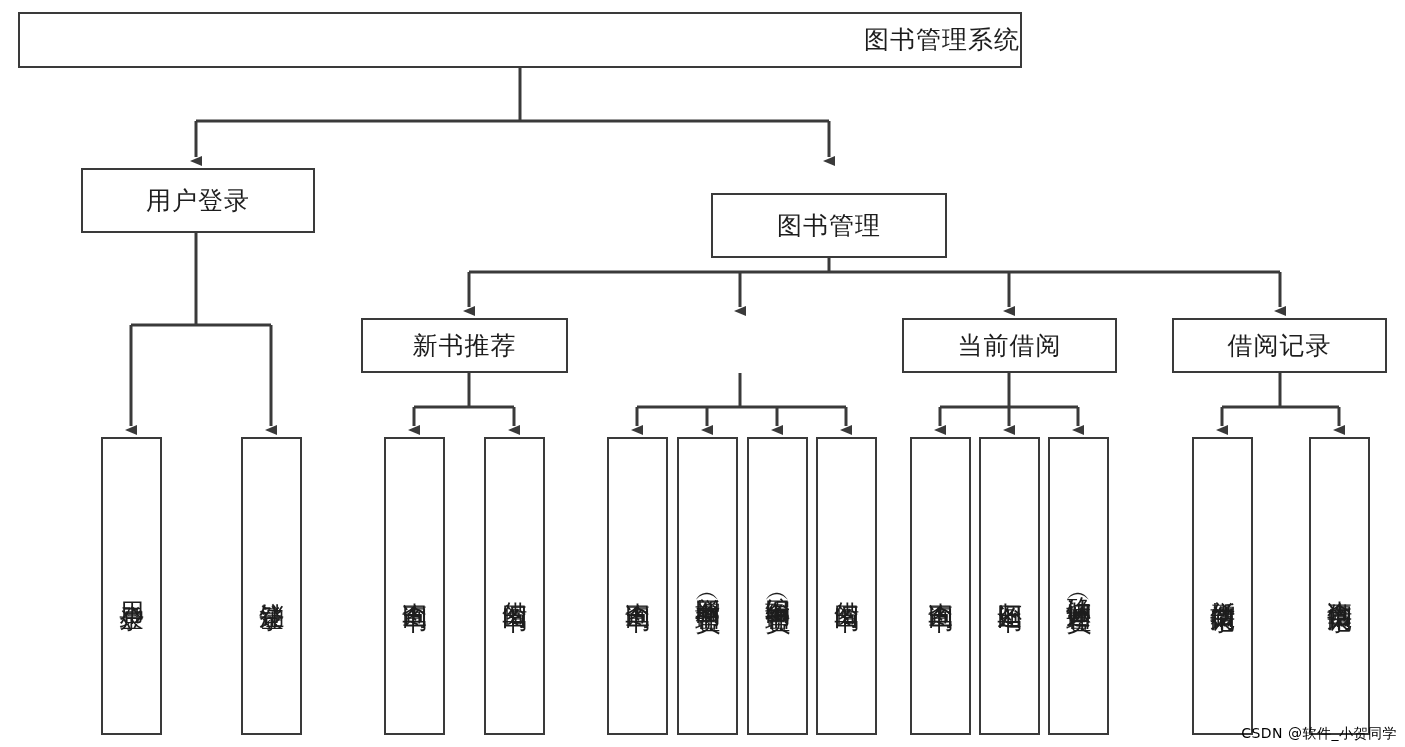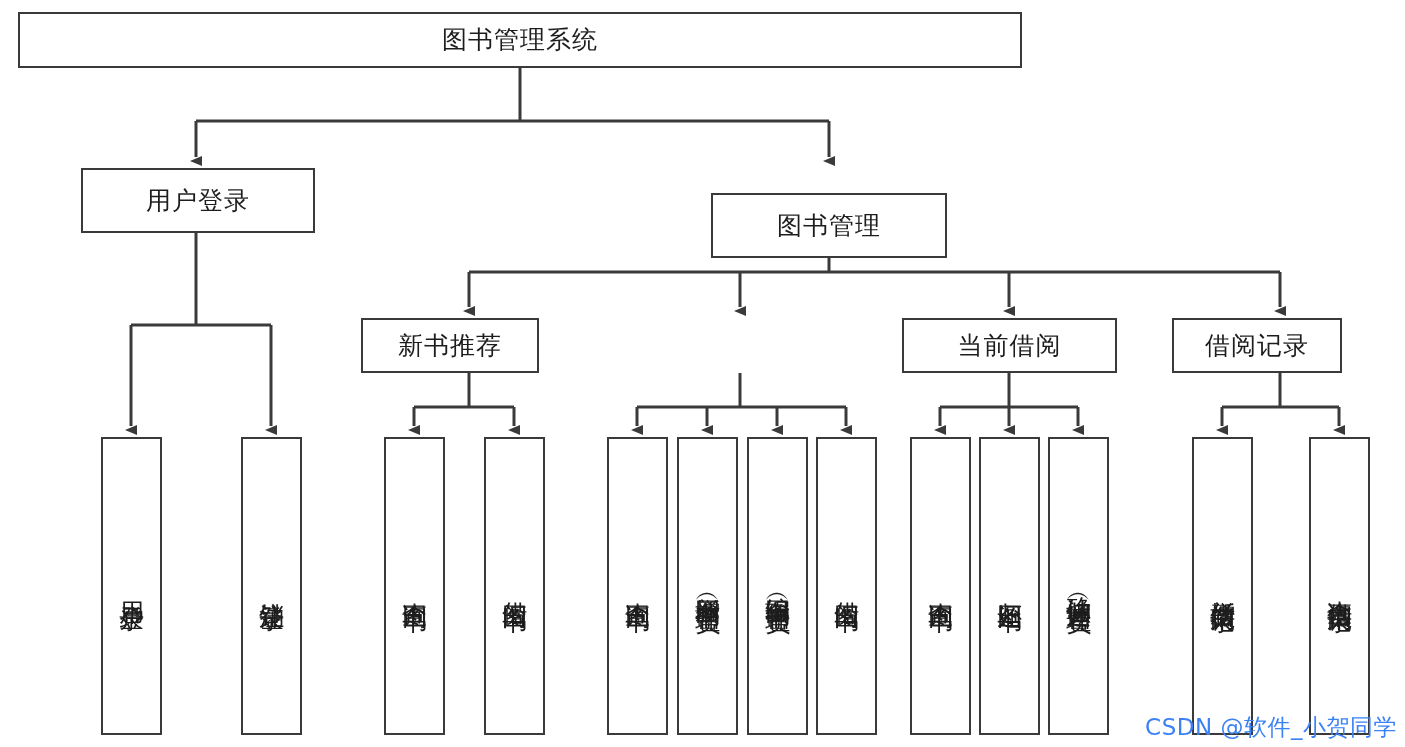--- a/index.html
+++ b/index.html
@@ -56,22 +56,22 @@
     white-space: nowrap;
   }
   .node .label {
     display: block;
     white-space: nowrap;
   }
   #watermark {
     position: absolute;
     right: 8px;
     bottom: 4px;
-    font-size: 23px;
-    color: #3b82f6;
+    font-size: 14px;
+    color: #000000;
     letter-spacing: 0.5px;
     white-space: nowrap;
     pointer-events: none;
   }
 </style>
 </head>
 <body>
 
 <div id="canvas">
 
@@ -119,38 +119,38 @@
       <path d="M1009,407 L1009,426" marker-end="url(#arrow)"></path>
       <path d="M1078,407 L1078,426" marker-end="url(#arrow)"></path>
 
       <path d="M1280,373 L1280,407"></path>
       <path d="M1222,407 L1339,407"></path>
       <path d="M1222,407 L1222,426" marker-end="url(#arrow)"></path>
       <path d="M1339,407 L1339,426" marker-end="url(#arrow)"></path>
     </g>
   </svg>
 
-  <div class="node horiz" style="left:18px; top:12px; width:1004px; height:56px;">
+  <div class="node horiz" style="left:18px; top:12px; width:1004px; height:56px;justify-content:flex-end;">
     <span class="label">图书管理系统</span>
   </div>
 
   <div class="node horiz" style="left:81px; top:168px; width:234px; height:65px;">
     <span class="label">用户登录</span>
   </div>
   <div class="node horiz" style="left:711px; top:168px; width:236px; height:65px;margin-top:25px;">
     <span class="label">图书管理</span>
   </div>
 
-  <div class="node horiz" style="left:361px; top:318px; width:178px; height:55px;">
+  <div class="node horiz" style="left:361px; top:318px; width:207px; height:55px;">
     <span class="label">新书推荐</span>
   </div>
   <div class="node horiz" style="left:902px; top:318px; width:215px; height:55px;text-align:right;">
     <span class="label">当前借阅</span>
   </div>
-  <div class="node horiz" style="left:1172px; top:318px; width:170px; height:55px;">
+  <div class="node horiz" style="left:1172px; top:318px; width:215px; height:55px;">
     <span class="label">借阅记录</span>
   </div>
 
   <div class="node vert" style="left:101px; top:437px; width:61px; height:298px;">
     <span class="label">用户登录</span>
   </div>
   <div class="node vert" style="left:241px; top:437px; width:61px; height:298px;">
     <span class="label">注销登录</span>
   </div>
 

